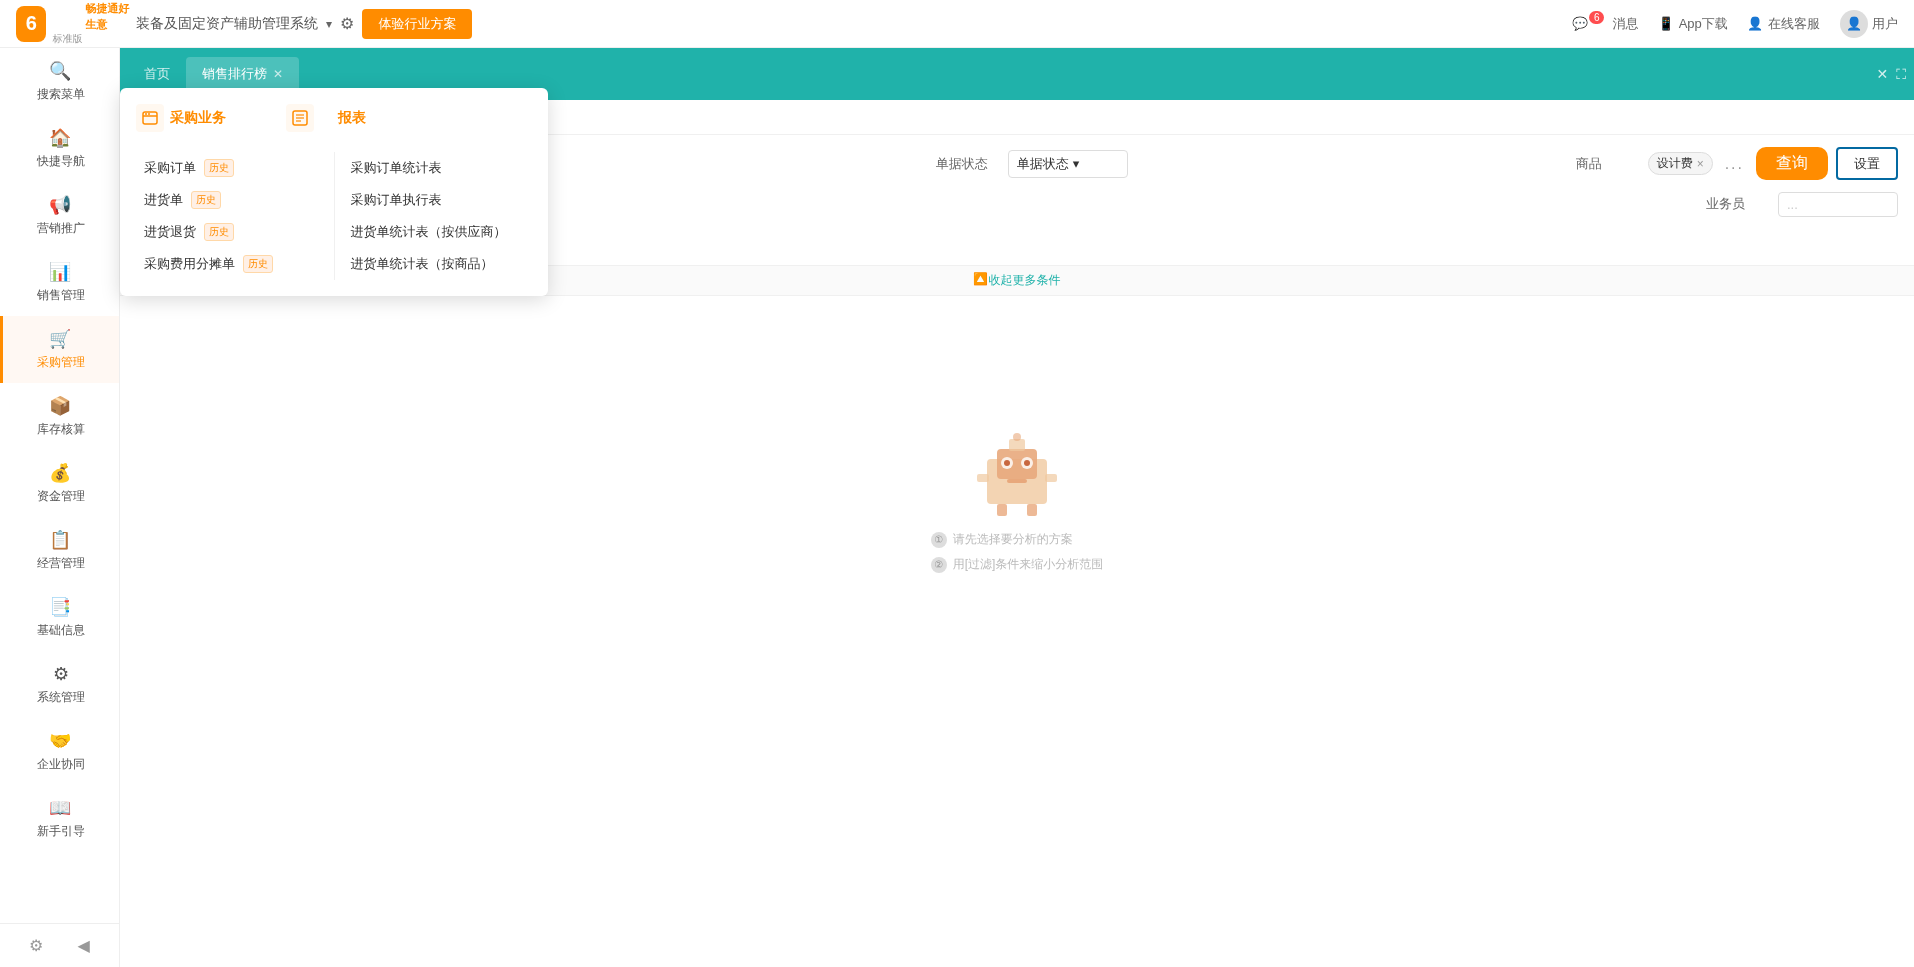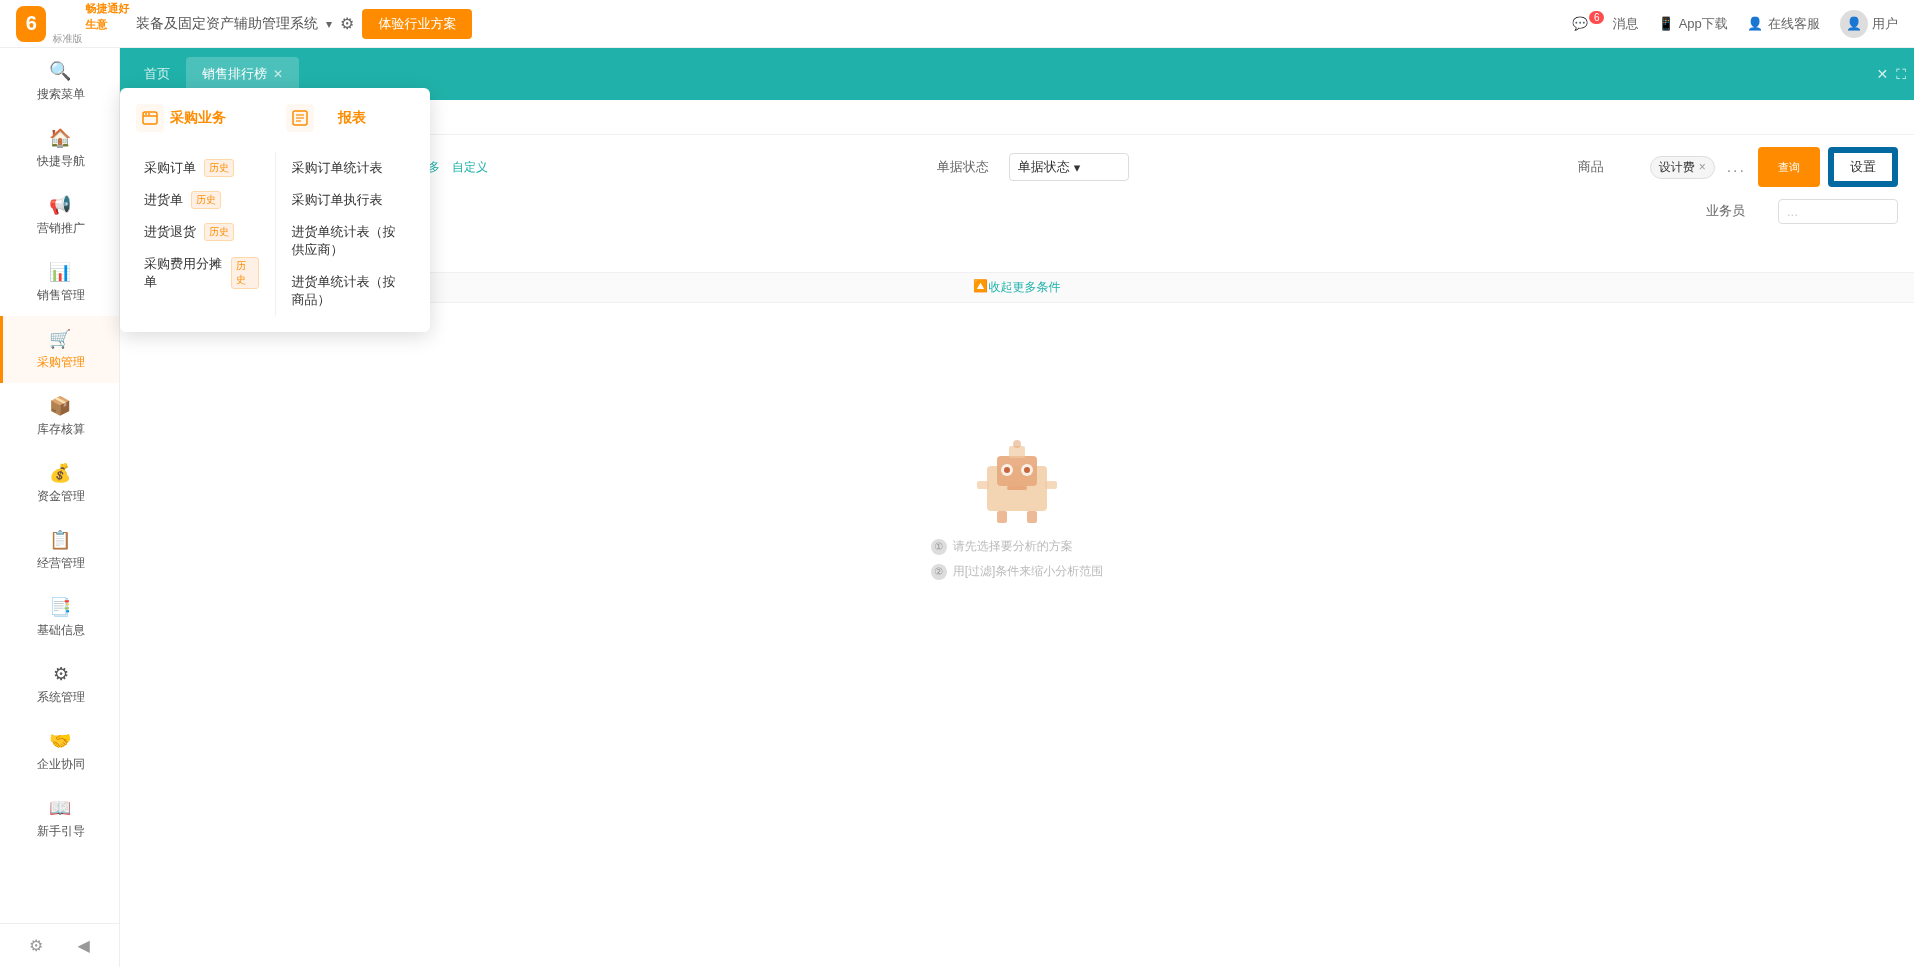--- a/index.html
+++ b/index.html
@@ -251,28 +251,28 @@
       color: #999;
       cursor: pointer;
       font-size: 16px;
       letter-spacing: 2px;
     }
     .btn-query {
       background: #ff8c00;
       color: white;
       border: none;
       padding: 6px 20px;
-      border-radius: 4px;
-      cursor: pointer;
-      font-size: 11px;
+      border-radius: 10px;
+      cursor: pointer;
+      font-size: 16px;
     }
     .btn-setting {
       background: #fff;
       color: #333;
-      border: 6px solid #0369a1;
+      border: 2px solid #0369a1;
       padding: 5px 16px;
       border-radius: 4px;
       cursor: pointer;
       font-size: 13px;
     }
     .action-bar {
       display: flex;
       align-items: center;
       gap: 16px;
       padding: 8px 16px;
@@ -332,21 +332,21 @@
 
     
     .dropdown-menu {
       position: fixed;
       top: 88px;
       left: 120px;
       background: white;
       border-radius: 6px;
       box-shadow: 0 4px 20px rgba(0,0,0,0.15);
       z-index: 200;
-      width: 310px;
+      width: 428px;
       padding: 16px;
     }
     .dropdown-menu-header {
       display: flex;
       gap: 60px;
       margin-bottom: 12px;
       padding-bottom: 8px;
     }
     .menu-category {
       display: flex;

